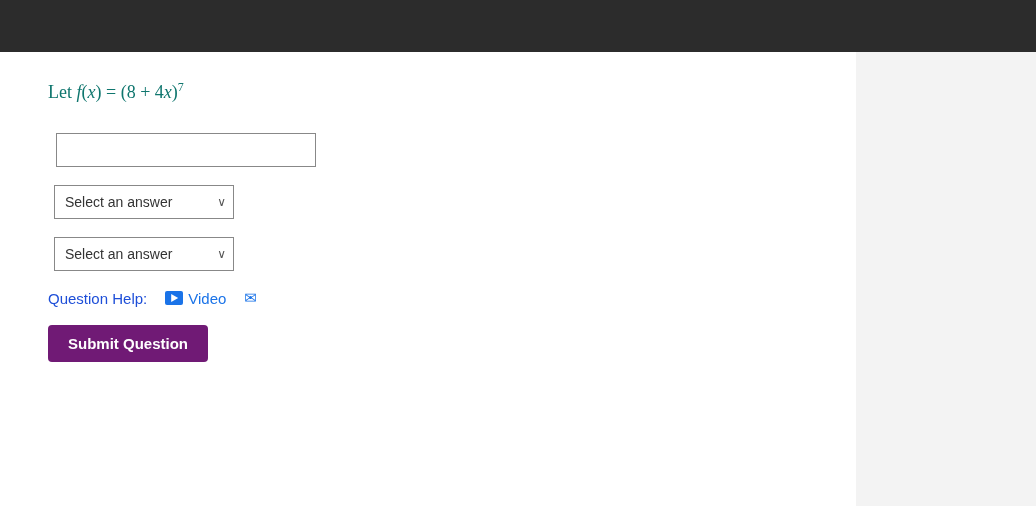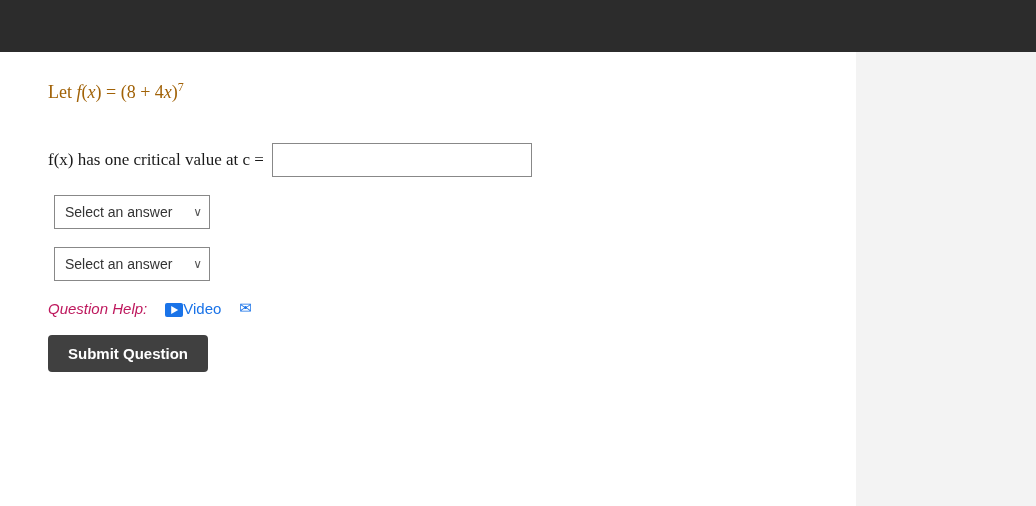--- a/index.html
+++ b/index.html
@@ -22,22 +22,22 @@
       background: #2c2c2c;
     }
 
     .content-area {
       padding: 28px 48px 28px 48px;
       position: relative;
     }
 
     .problem-title {
       font-size: 18px;
-      color: #a16207;
-      margin-bottom: 40px;
+      color: #0f766e;
+      margin-bottom: 30px;
       font-family: Georgia, serif;
     }
 
     .problem-title sup {
       font-size: 12px;
     }
 
     .row {
       display: flex;
       align-items: center;
@@ -60,21 +60,21 @@
       font-family: Georgia, serif;
     }
 
     .select-wrapper {
       position: relative;
       display: inline-block;
       margin-left: 6px;
     }
 
     .select-wrapper select {
-      width: 156px;
+      width: 180px;
       height: 34px;
       border: 1.5px solid #888;
       background: #fff;
       font-size: 14px;
       padding: 4px 10px;
       cursor: pointer;
       font-family: Arial, sans-serif;
       color: #333;
       appearance: none;
       -webkit-appearance: none;
@@ -98,27 +98,27 @@
       gap: 18px;
       margin-bottom: 18px;
       margin-top: 4px;
       font-size: 15px;
       color: #1a1a1a;
       font-family: Arial, sans-serif;
     }
 
     .help-label {
       font-weight: normal;
-      color: #be185d;
-      font-style: italic;
+      color: #1d4ed8;
     }
 
     .help-link {
       display: flex;
-      align-items: flex-end;
+      align-items: center;
+      gap: 5px;
       color: #1a73e8;
       text-decoration: none;
       font-size: 15px;
       cursor: pointer;
     }
 
     .video-icon {
       display: inline-block;
       width: 18px;
       height: 14px;
@@ -132,21 +132,21 @@
       position: absolute;
       left: 50%;
       top: 50%;
       transform: translate(-40%, -50%);
       border-left: 7px solid white;
       border-top: 4px solid transparent;
       border-bottom: 4px solid transparent;
     }
 
     .submit-btn {
-      background: #404040;
+      background: #701a75;
       color: #ffffff;
       border: none;
       border-radius: 4px;
       padding: 10px 20px;
       font-size: 15px;
       font-weight: bold;
       cursor: pointer;
       font-family: Arial, sans-serif;
     }
 
@@ -165,21 +165,20 @@
 
 <div class="top-bar"></div>
 
 <div class="content-area">
 
   <div class="problem-title">
     Let <em>f</em>(<em>x</em>) = (8 + 4<em>x</em>)<sup>7</sup>
   </div>
 
   <div class="row">
-    <span>f(x) has one critical value at c =</span>
     <input class="critical-value-input" type="text" value="" style="">
   </div>
 
   <div class="row">
     <div class="select-wrapper">
       <select>
         <option>Select an answer</option>
         <option>increasing</option>
         <option>decreasing</option>
         <option>constant</option>

